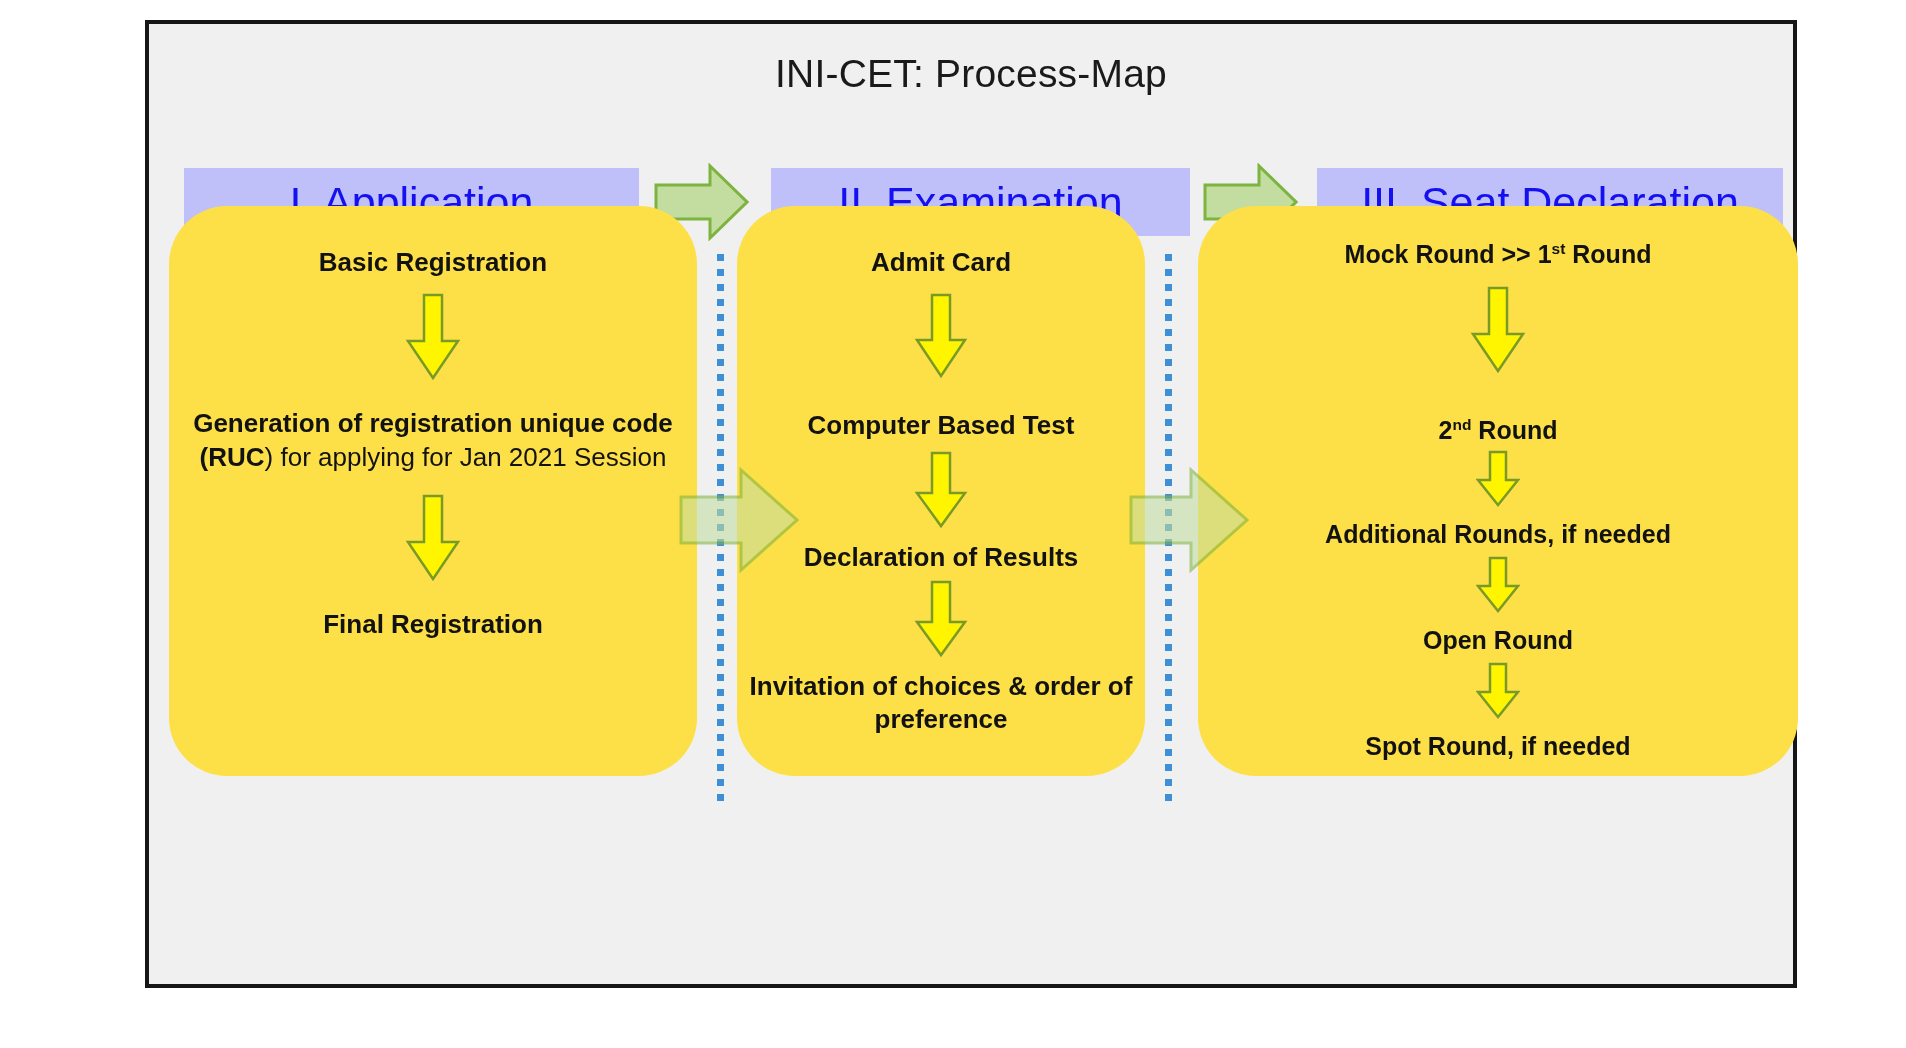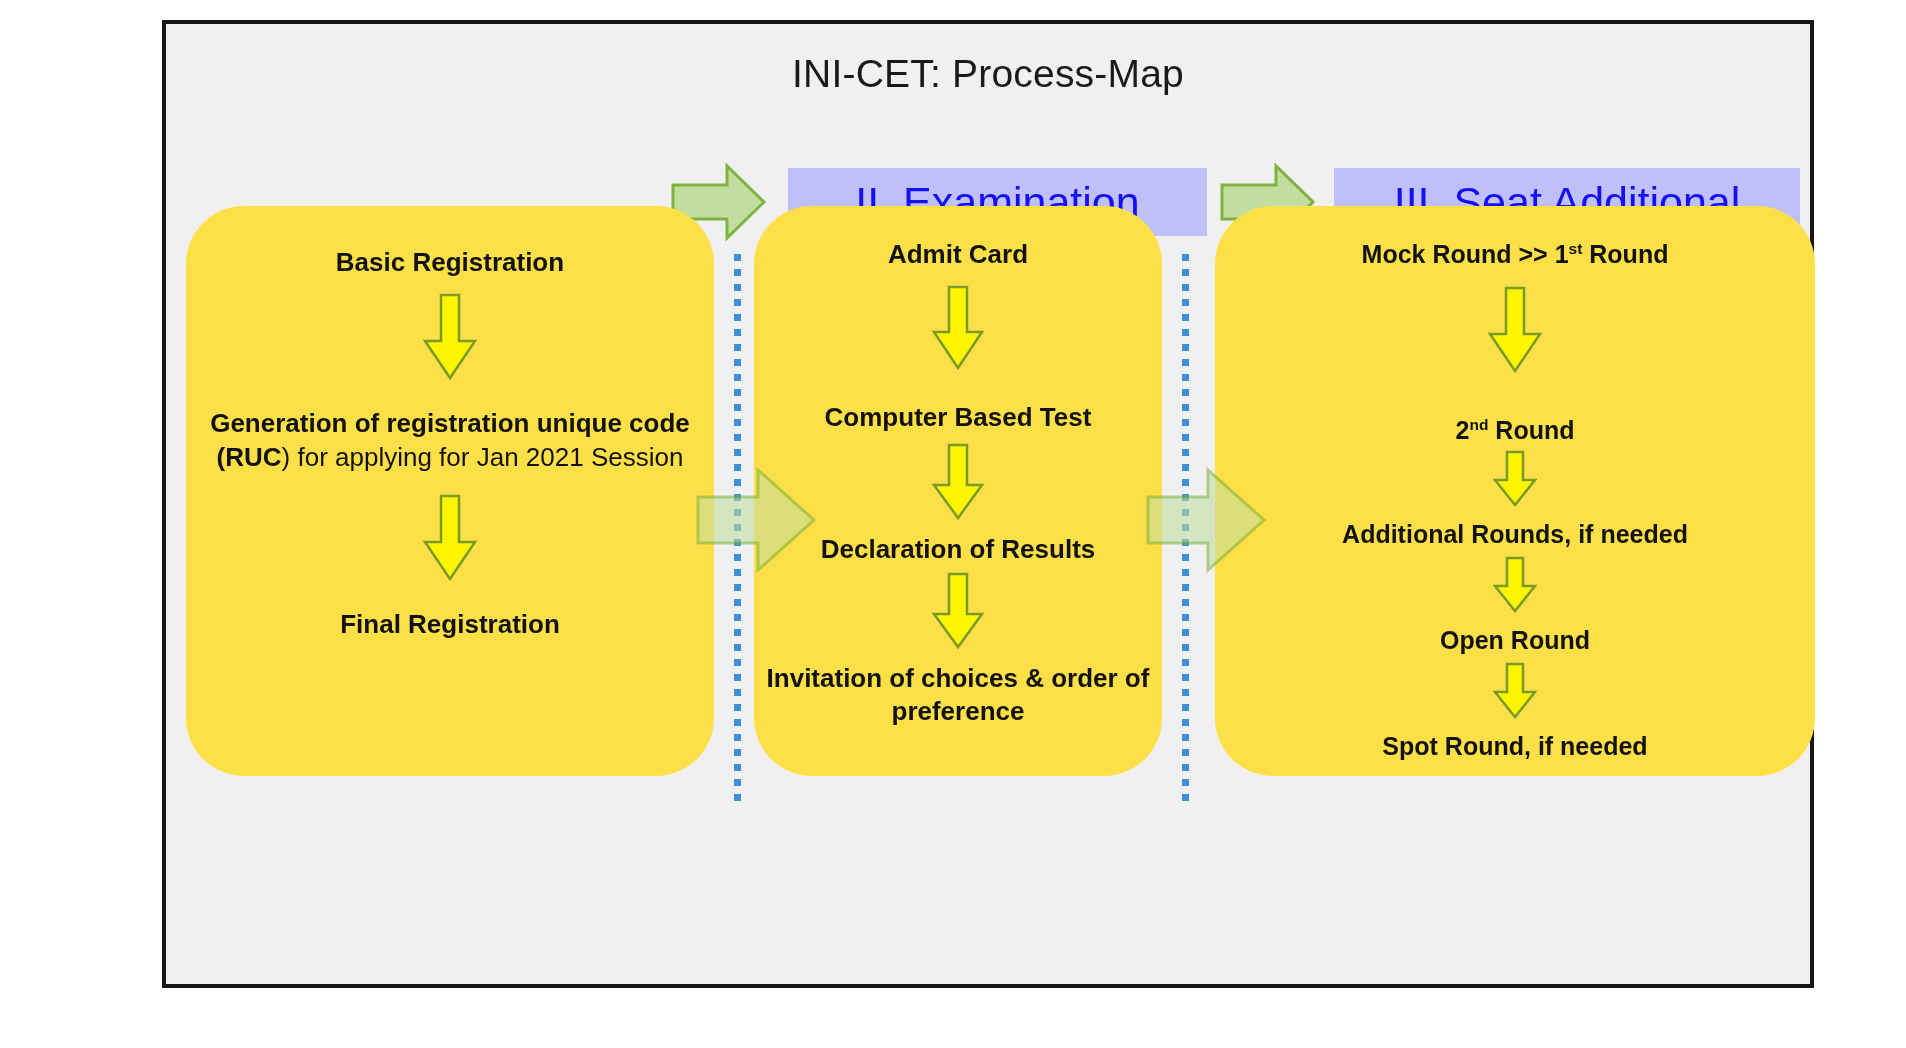--- a/index.html
+++ b/index.html
@@ -15,21 +15,21 @@
   #canvas {
     position: relative;
     width: 1906px;
     height: 1048px;
     background: #ffffff;
   }
 
   
   .slide-frame {
     position: absolute;
-    left: 162px;
+    left: 145px;
     top: 20px;
     width: 1652px;
     height: 968px;
     background: #f0f0f0;
     border: 4px solid #161616;
     box-sizing: border-box;
   }
 
   
   .slide-title {
@@ -115,21 +115,21 @@
   .panel-inner {
     position: relative;
     width: 100%;
     height: 100%;
     display: flex;
     flex-direction: column;
     align-items: center;
     box-sizing: border-box;
   }
   .panel.p1 .panel-inner { padding-top: 40px; }
-  .panel.p2 .panel-inner { padding-top: 32px; }
+  .panel.p2 .panel-inner { padding-top: 40px; }
   .panel.p3 .panel-inner { padding-top: 32px; }
 
   
   .step {
     text-align: center;
     color: #121212;
     line-height: 1.28;
     width: 96%;
   }
   .step.bold { font-weight: bold; }
@@ -149,25 +149,28 @@
 </style>
 </head>
 <body>
 
 <div id="canvas">
 
   <div class="slide-frame">
 
     <div class="slide-title">INI-CET: Process-Map</div>
 
+    <div class="stage-header h1">
+      <span>I. Application</span>
+    </div>
     <div class="stage-header h2">
       <span>II. Examination</span>
     </div>
     <div class="stage-header h3">
-      <span>III. Seat Additional</span>
+      <span>III. Seat Declaration</span>
     </div>
 
     <div class="chev-top c1">
       <svg width="95" height="78" viewBox="0 0 95 78">
         <polygon points="2,22 56,22 56,3 93,39 56,75 56,56 2,56" fill="#c3dda0" stroke="#7db33f" stroke-width="3"></polygon>
       </svg>
     </div>
     <div class="chev-top c2">
       <svg width="95" height="78" viewBox="0 0 95 78">
         <polygon points="2,22 56,22 56,3 93,39 56,75 56,56 2,56" fill="#c3dda0" stroke="#7db33f" stroke-width="3"></polygon>

